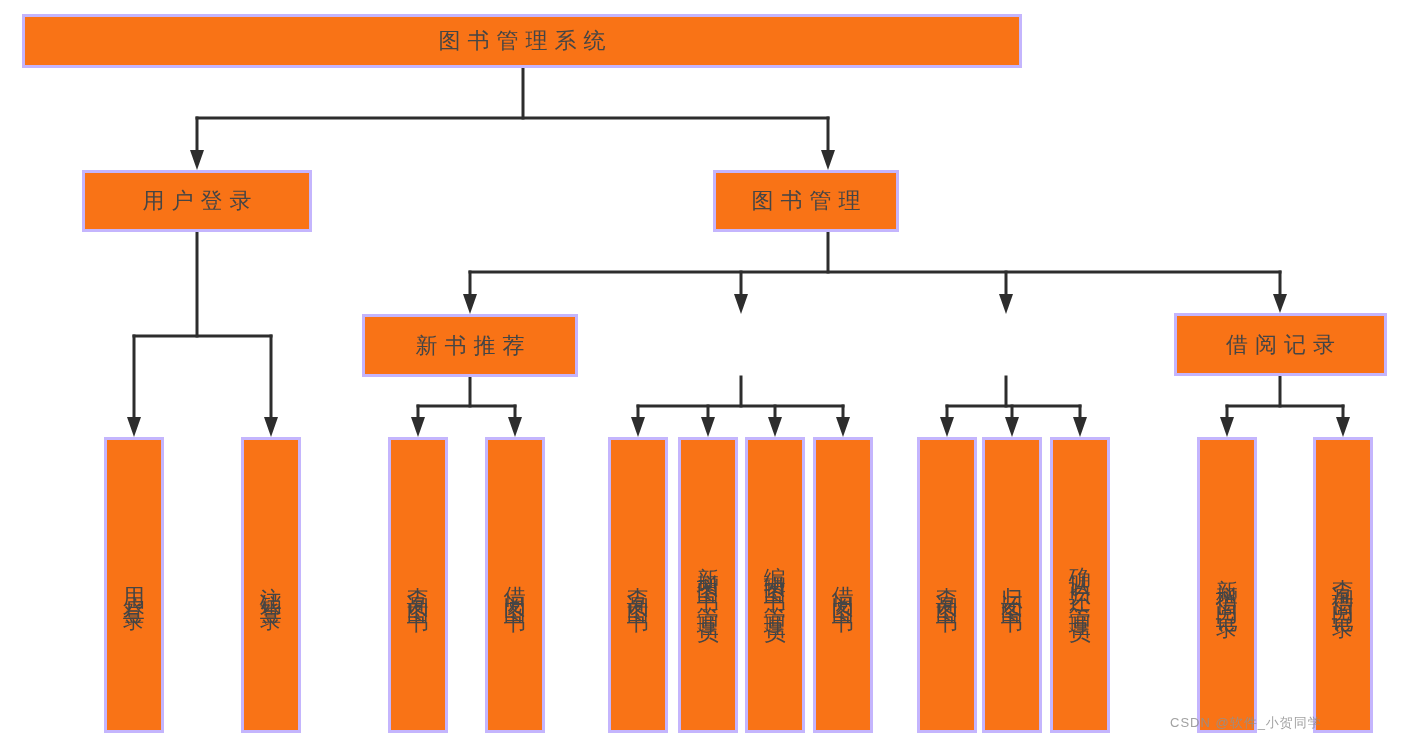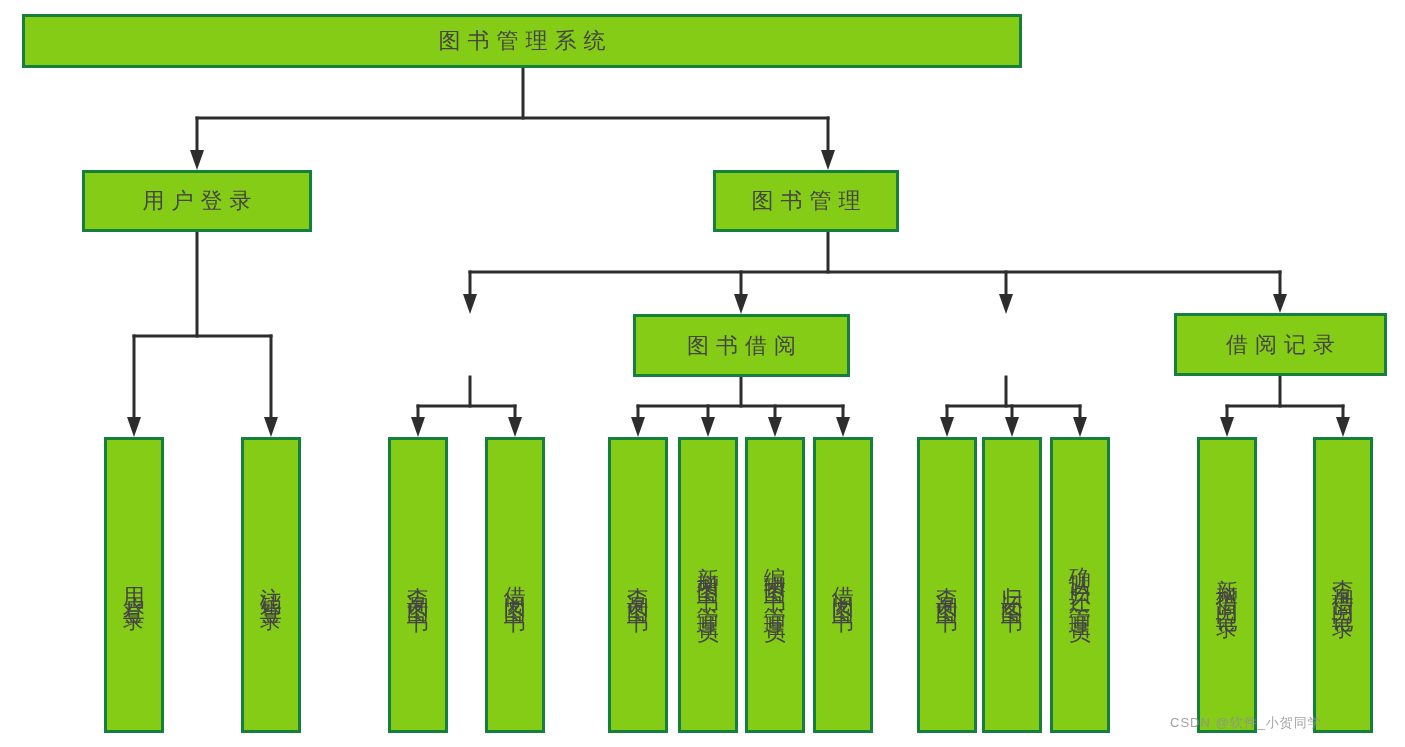--- a/index.html
+++ b/index.html
@@ -19,22 +19,22 @@
     position: absolute;
     left: 0;
     top: 0;
     width: 1405px;
     height: 747px;
     z-index: 1;
   }
   .node {
     position: absolute;
     box-sizing: border-box;
-    background: #84cc16;
-    border: 3px solid #15803d;
+    background: #f97316;
+    border: 3px solid #c4b5fd;
     color: #454545;
     display: flex;
     align-items: center;
     justify-content: center;
     font-size: 22px;
     letter-spacing: 7px;
     line-height: 1.25;
     z-index: 2;
     text-align: center;
     white-space: nowrap;
@@ -128,21 +128,21 @@
       <polygon points="1220,417 1234,417 1227,437"></polygon>
       <polygon points="1336,417 1350,417 1343,437"></polygon>
     </g>
   </svg>
 
   <div class="node h" style="left:22px;top:14px;width:1000px;height:54px">图书管理系统</div>
 
   <div class="node h" style="left:82px;top:170px;width:230px;height:62px">用户登录</div>
   <div class="node h" style="left:713px;top:170px;width:186px;height:62px">图书管理</div>
 
-  <div class="node h" style="left:633px;top:314px;width:217px;height:63px">图书借阅</div>
+  <div class="node h" style="left:362px;top:314px;width:216px;height:63px">新书推荐</div>
   <div class="node h" style="left:1174px;top:313px;width:213px;height:63px">借阅记录</div>
 
   <div class="node v" style="left:104px;top:437px;width:60px;height:296px">用户登录</div>
   <div class="node v" style="left:241px;top:437px;width:60px;height:296px">注销登录</div>
 
   <div class="node v" style="left:388px;top:437px;width:60px;height:296px">查询图书</div>
   <div class="node v" style="left:485px;top:437px;width:60px;height:296px">借阅图书</div>
 
   <div class="node v" style="left:608px;top:437px;width:60px;height:296px">查询图书</div>
   <div class="node v" style="left:678px;top:437px;width:60px;height:296px">新增图书（管理员）</div>

